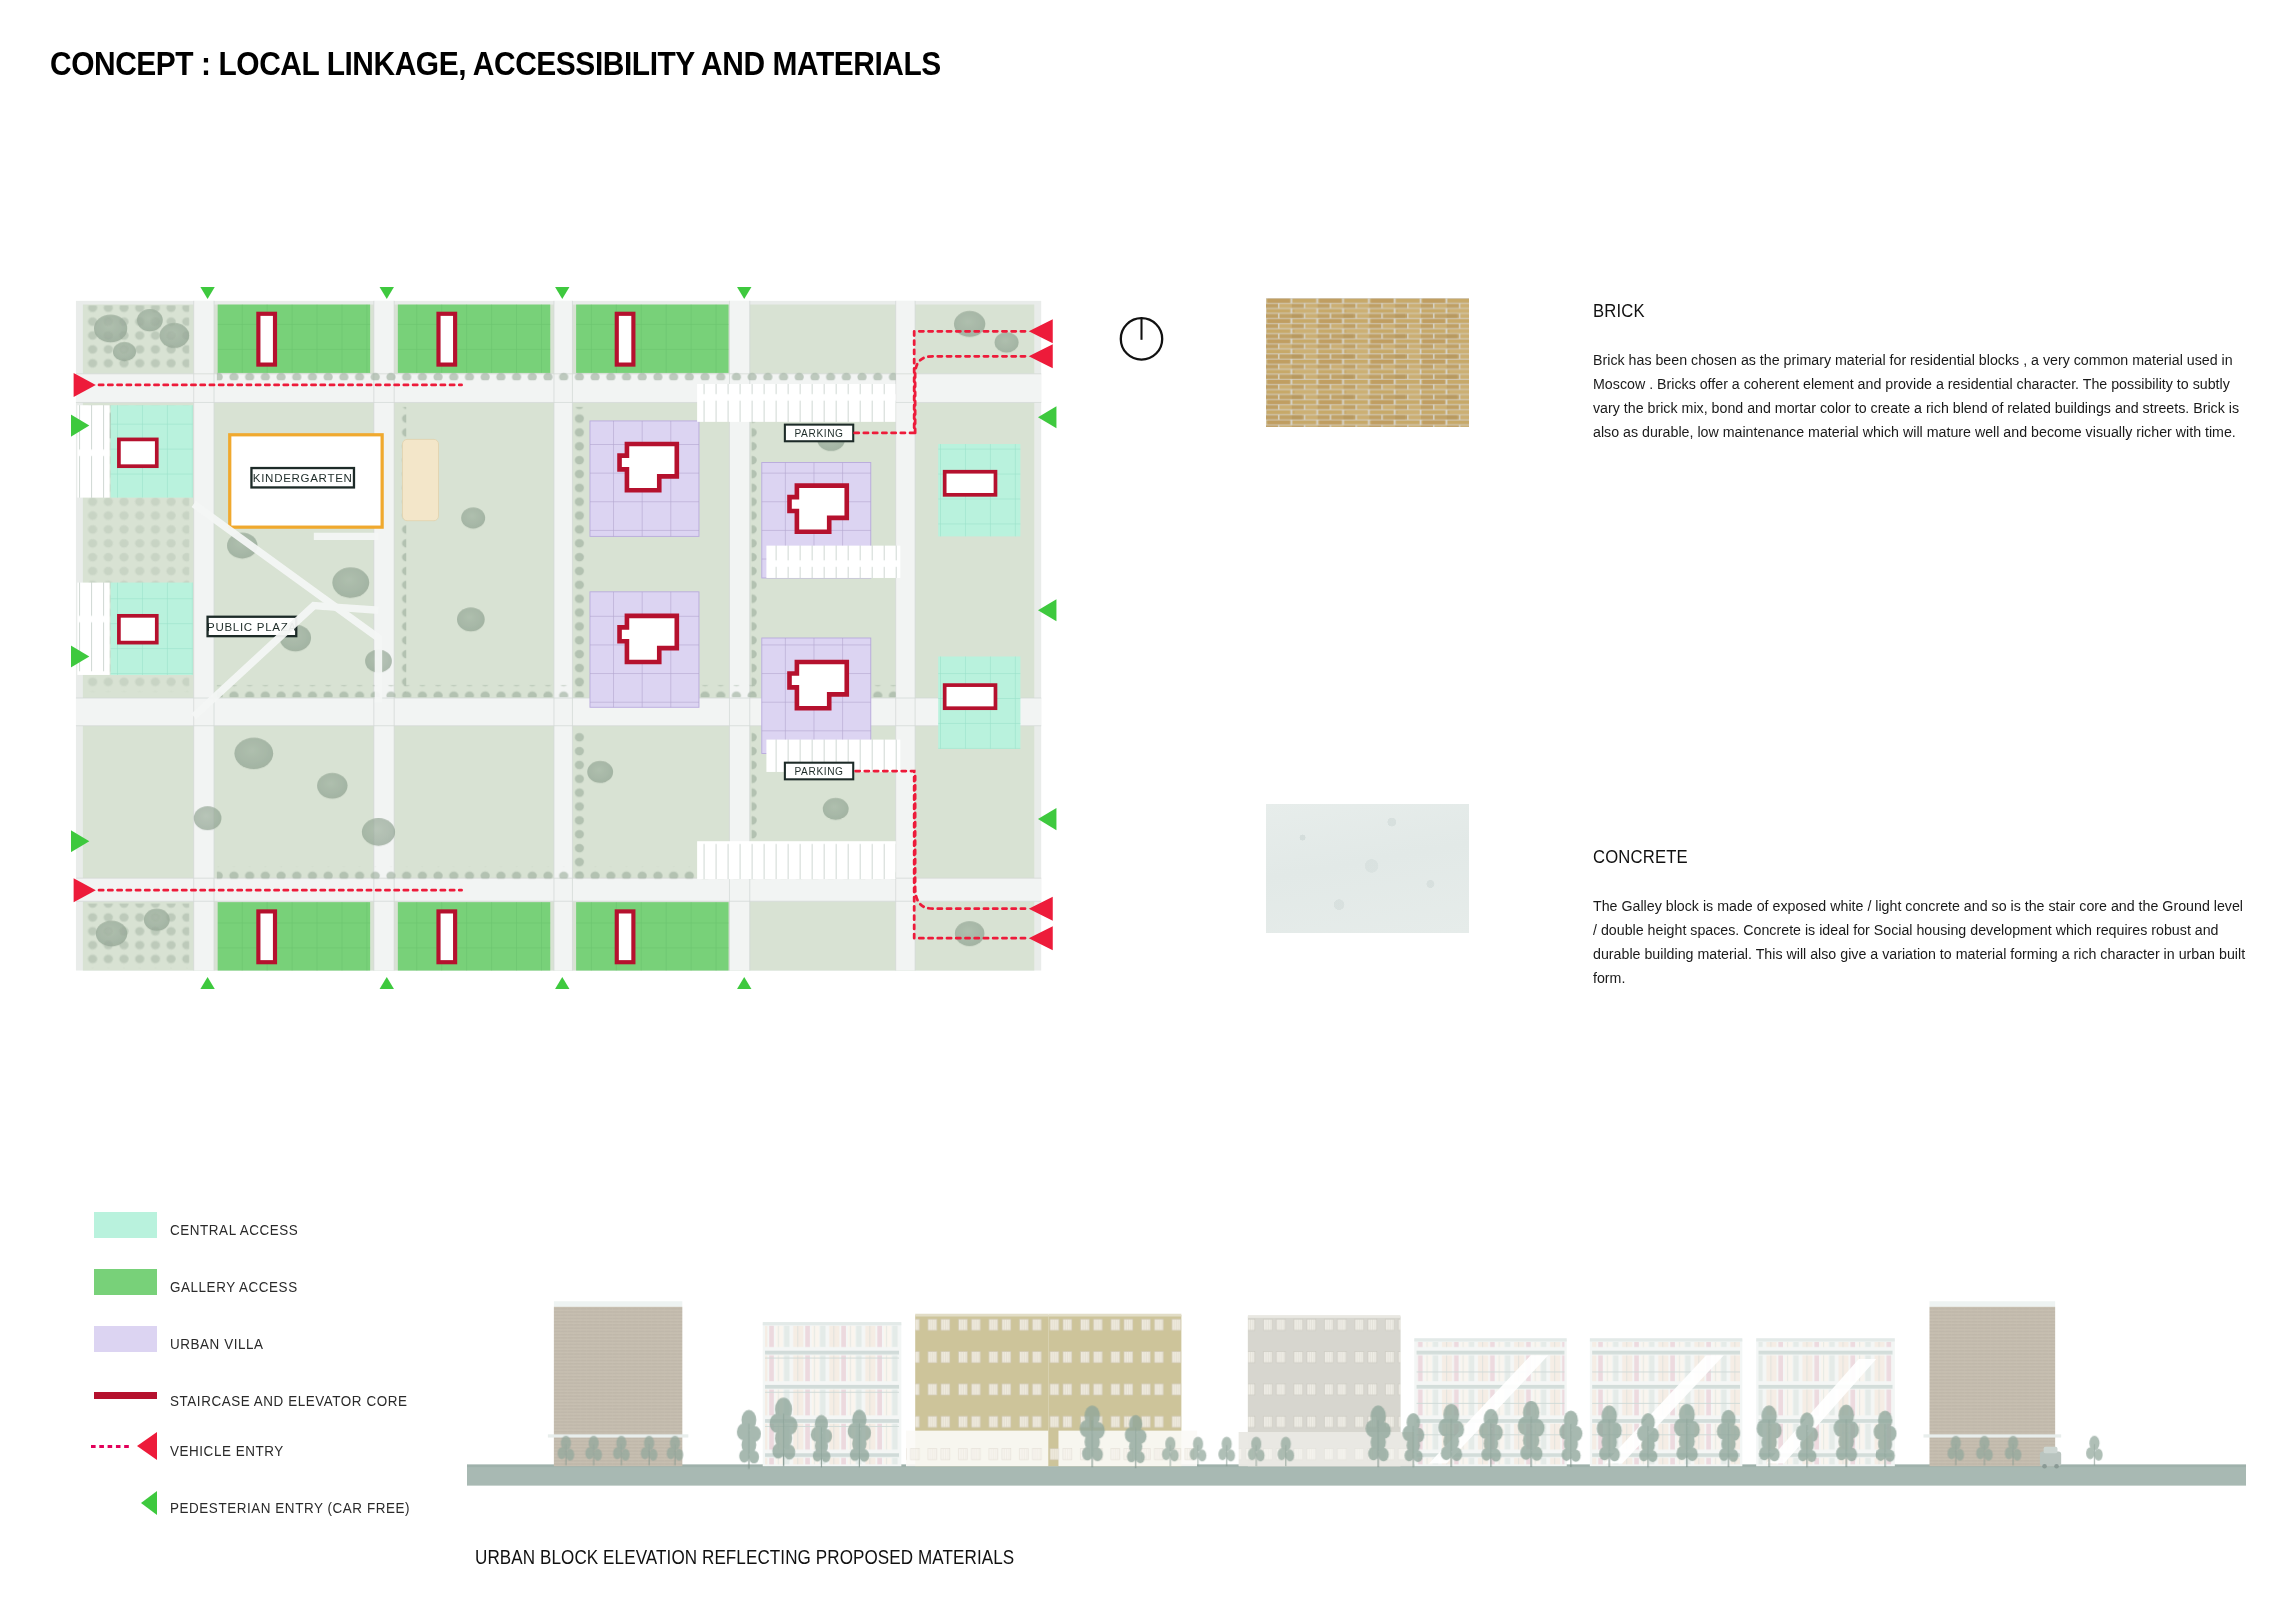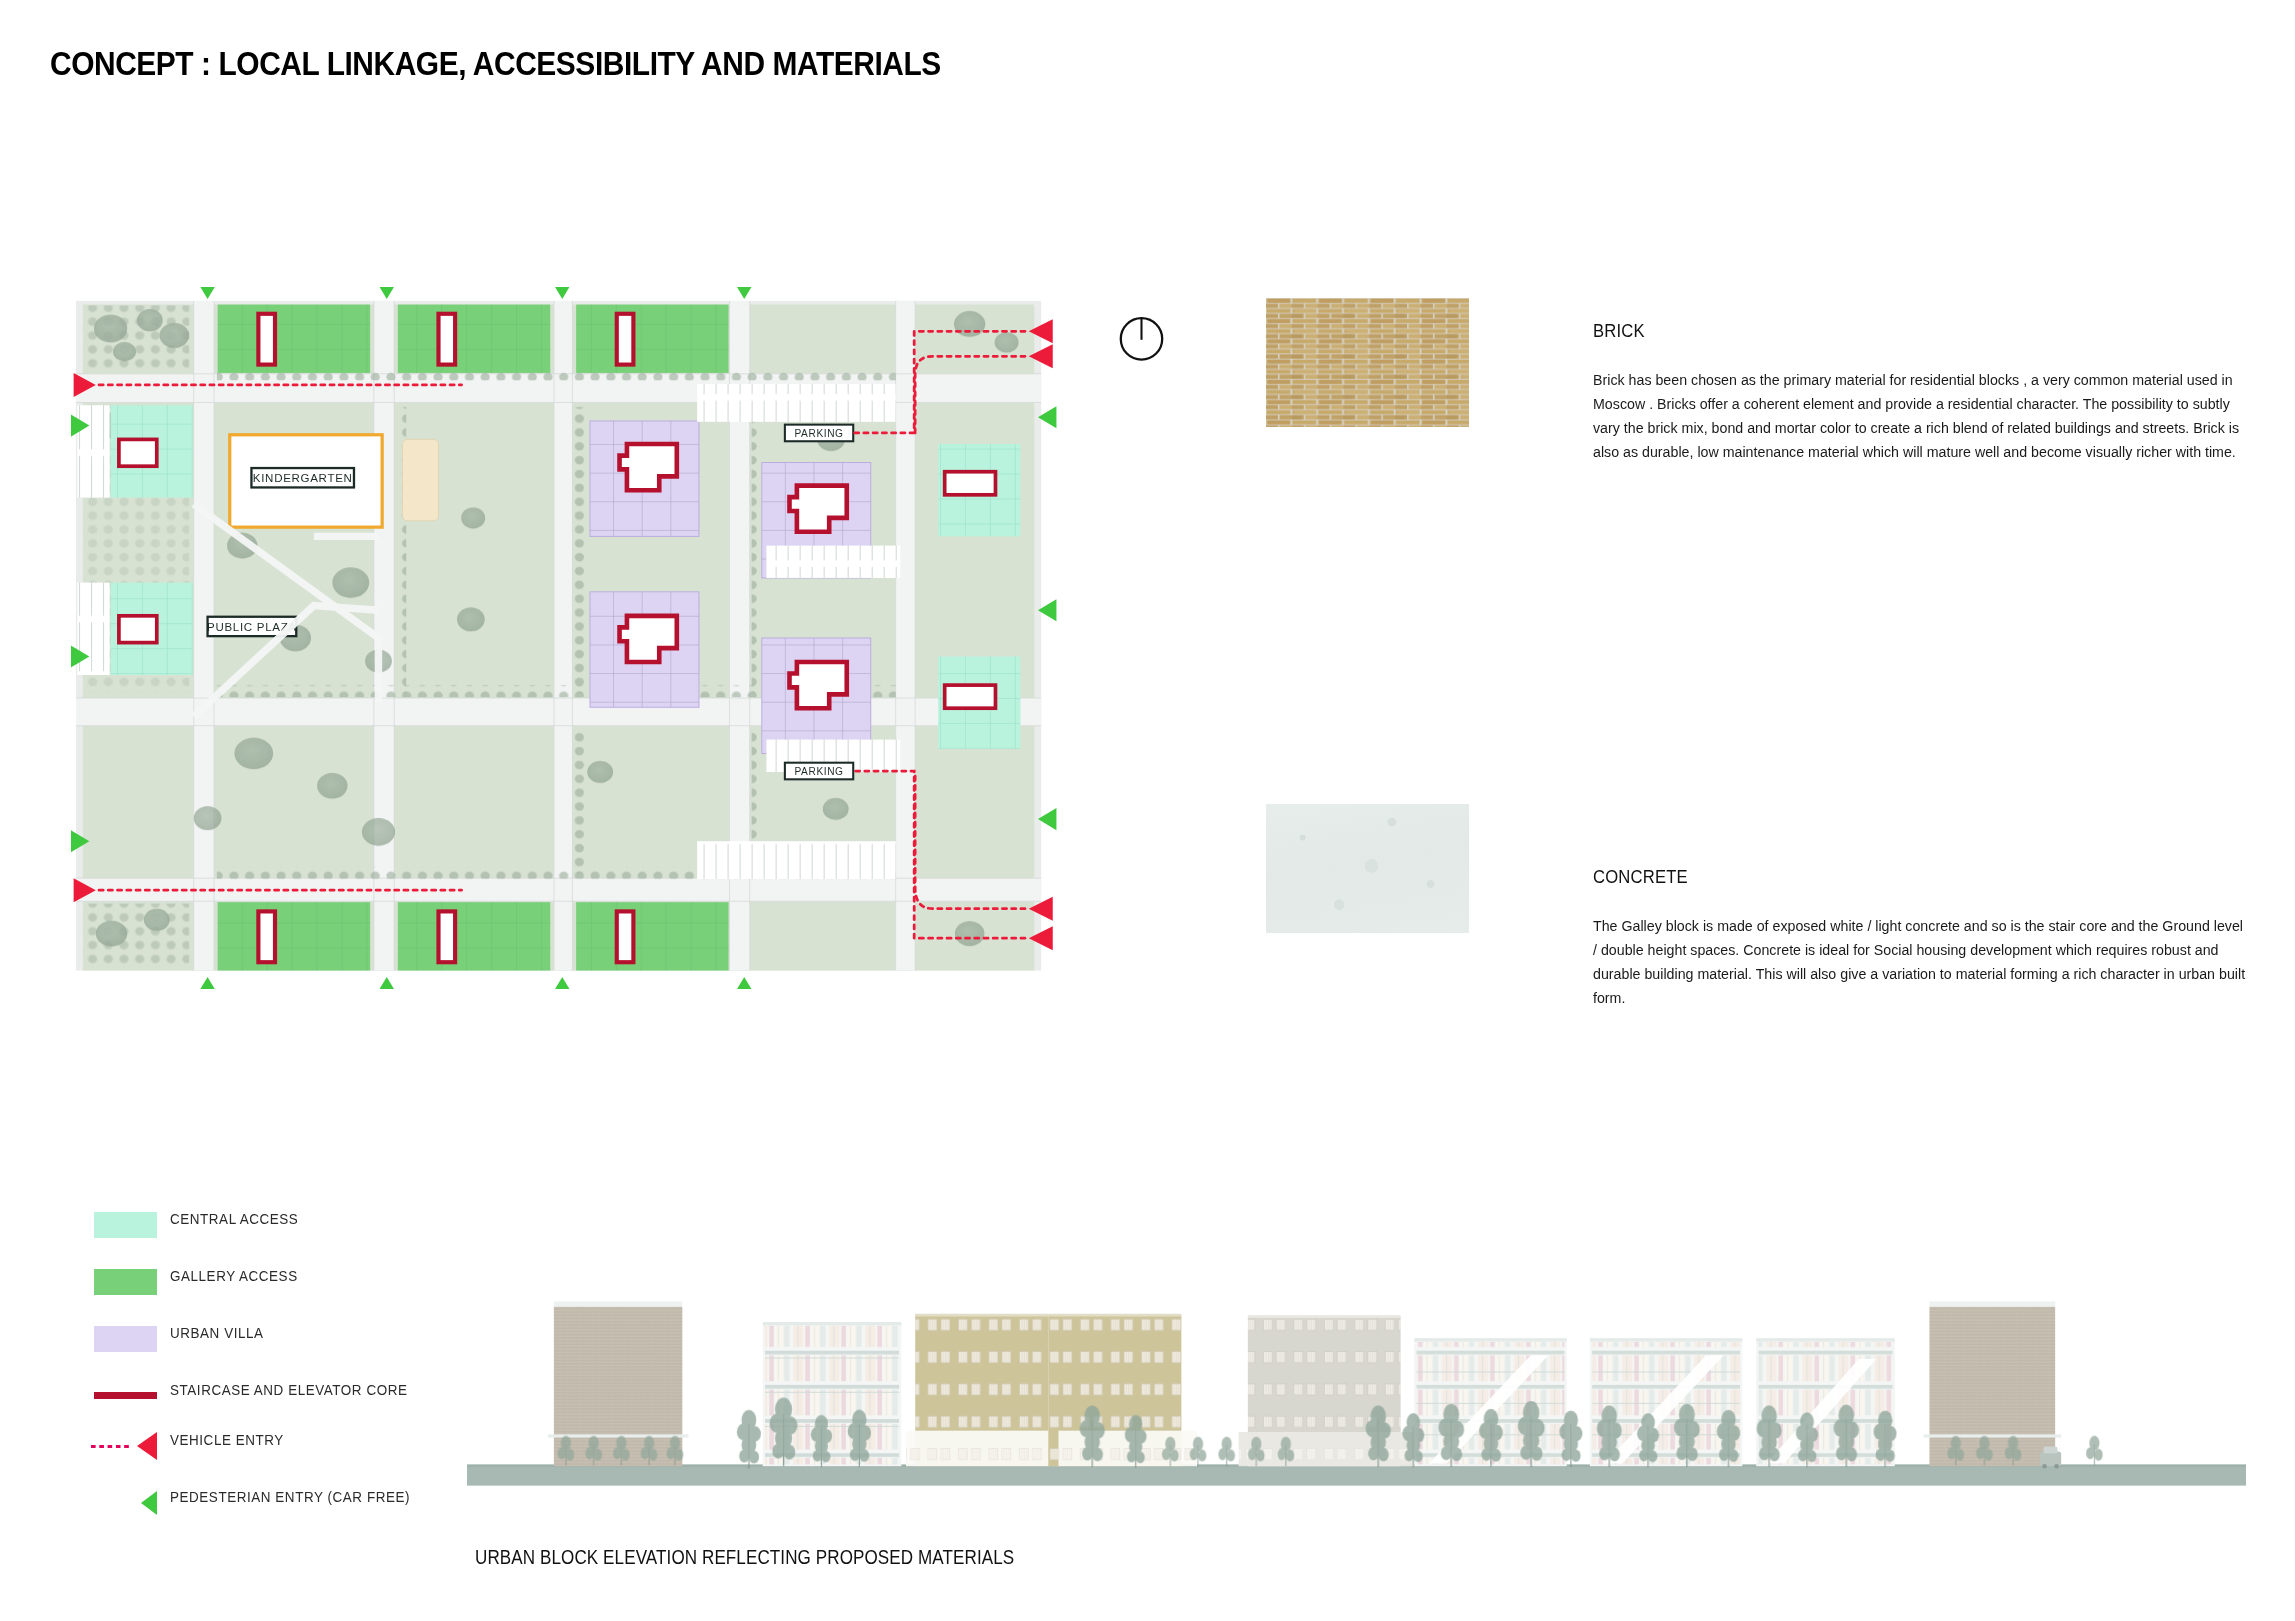--- a/index.html
+++ b/index.html
@@ -44,36 +44,36 @@
     background:
       radial-gradient(circle at 18% 26%, rgba(140,160,158,.18) 0 2.8px, transparent 3.2px),
       radial-gradient(circle at 62% 14%, rgba(140,160,158,.15) 0 4.2px, transparent 4.6px),
       radial-gradient(circle at 81% 62%, rgba(140,160,158,.14) 0 3.7px, transparent 4.2px),
       radial-gradient(circle at 36% 78%, rgba(140,160,158,.13) 0 5.1px, transparent 5.5px),
       radial-gradient(circle at 52% 48%, rgba(140,160,158,.10) 0 6.5px, transparent 7px),
       linear-gradient(170deg, #e7edeb 0%, #e2e9e7 45%, #e6ecea 100%);
   }
   .brick-tex { width:100%; height:100%; }
 
-  .mat-block { position: absolute; width: 702px; margin-top: 20px; }
+  .mat-block { position: absolute; width: 702px; }
   #brick-text { left: 1593px; top: 300px; }
   #concrete-text { left: 1593px; top: 846px; }
   .mat-head {
     font-size: 18.5px; font-weight: 400; letter-spacing: 0.2px;
     color: #111; margin-bottom: 26px;
     transform: scaleX(0.9); transform-origin: left center;
   }
   .mat-body {
     font-size: 15.3px; line-height: 24px; color: #1a1a1a;
     transform: scaleX(0.93); transform-origin: left top;
   }
 
   
   #legend { position: absolute; left: 91px; top: 1211px; width: 462px; }
-  .leg-row { display: flex; align-items: flex-start; height: 27px; margin-bottom: 30px; }
+  .leg-row { display: flex; align-items: flex-end; height: 27px; margin-bottom: 30px; }
   .leg-row:nth-child(4) { margin-bottom: 23px; }
   .leg-row:nth-child(5) { }
   .leg-sym {
     width: 66px; height: 27px; flex: 0 0 66px;
     display: flex; align-items: center; justify-content: flex-end;
     position: relative;
   }
   .sw-box { width: 63px; height: 26px; }
   .sw-line { width: 63px; height: 7.4px; }
   .leg-label {

